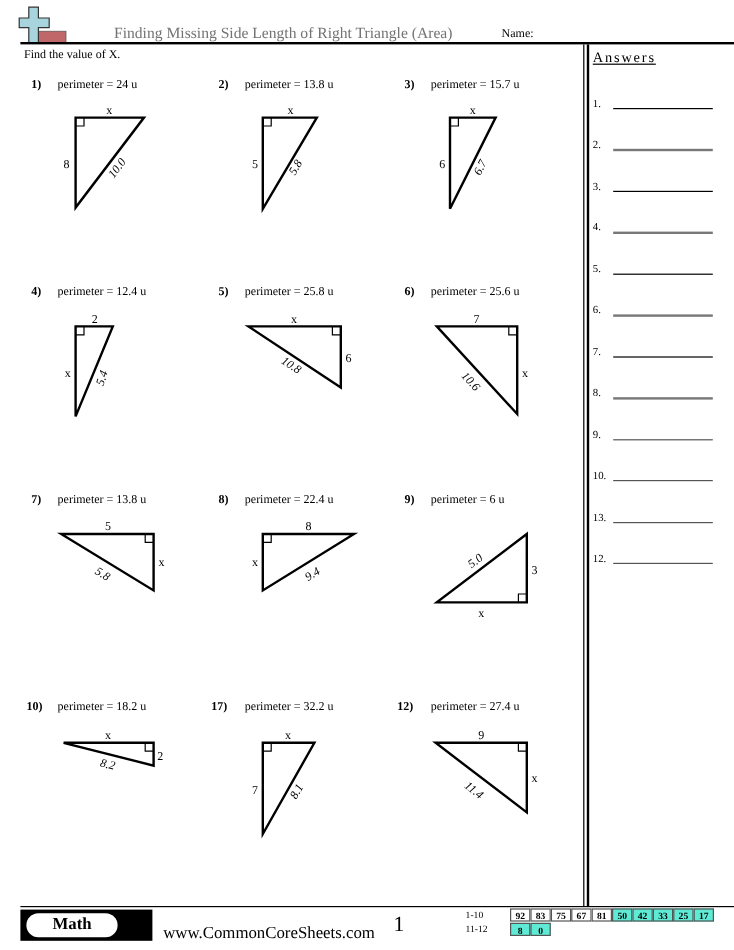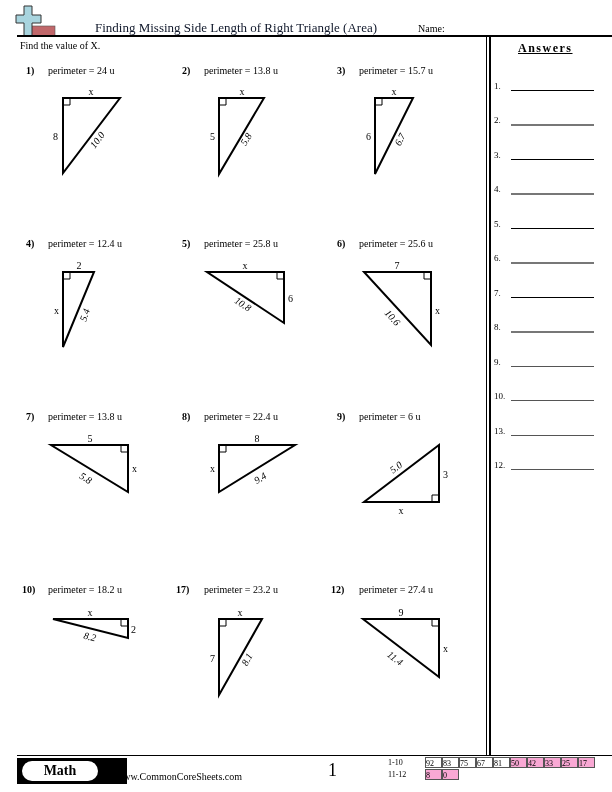--- a/index.html
+++ b/index.html
@@ -1,39 +1,39 @@
 <!DOCTYPE html>
 <html><head>
 <meta charset="utf-8">
 <style>
   html,body{margin:0;padding:0;background:#fff;}
   body{width:612px;height:792px;position:relative;overflow:hidden;font-family:"Liberation Serif","DejaVu Serif",serif;color:#000;}
   .abs{position:absolute;}
-  .title{left:95px;top:20px;font-size:13px;color:#0f172a;}
+  .title{left:95px;top:20px;font-size:13px;color:#737373;}
   .name-lbl{left:418px;top:23px;font-size:10px;}
   .hr-top{left:17px;top:35px;width:595px;height:2px;background:#000;}
   .instr{left:20px;top:40px;font-size:10px;font-weight:normal;}
   .vdiv1{left:486px;top:37px;width:1px;height:718px;background:#000;}
   .vdiv2{left:489px;top:37px;width:2px;height:718px;background:#000;}
-  .ans-title{left:518px;top:41px;font-size:12px;font-weight:bold;letter-spacing:1.5px;text-decoration:underline;}
+  .ans-title{left:494px;top:41px;font-size:12px;font-weight:normal;letter-spacing:1.5px;text-decoration:underline;}
   .ans-row{left:494px;width:100px;height:14px;font-size:9px;}
   .ans-num{position:absolute;left:0;top:0;}
   .ans-line{position:absolute;left:17px;right:0;top:9px;height:1px;background:#000;}
   .ans-line.gray{background:#777;height:2px;}
   .prob-hdr{font-size:10px;white-space:nowrap;}
   .prob-num{font-weight:bold;display:inline-block;width:22px;}
   svg text{font-family:"Liberation Serif","DejaVu Serif",serif;font-size:10px;}
   .hr-bot{left:17px;top:755px;width:595px;height:1px;background:#000;}
   .math-badge{left:17px;top:758px;width:110px;height:26px;background:#000;}
   .math-pill{position:absolute;left:5px;top:3px;width:76px;height:20px;background:#fff;border-radius:10px;text-align:center;font-weight:bold;font-size:14px;line-height:20px;}
-  .site{left:116px;top:771px;font-size:10px;}
+  .site{left:136px;top:771px;font-size:14px;}
   .pagenum{left:328px;top:760px;font-size:18px;}
   .score-lbl{font-size:8px;text-align:left;width:34px;}
-  .score-cell{position:absolute;width:17px;height:11px;border:1px solid #555;font-size:8px;line-height:11px;box-sizing:border-box;background:#fff;}
-  .score-cell.hl{background:#f9a8d4;}
+  .score-cell{position:absolute;width:17px;height:11px;border:1px solid #555;font-size:8px;text-align:center;line-height:11px;box-sizing:border-box;background:#fff;font-weight:bold;}
+  .score-cell.hl{background:#5eead4;}
 </style>
 </head>
 <body>
 
 <svg class="abs" style="left:15px;top:4px" width="42" height="34" viewBox="0 0 42 34">
   <rect x="14" y="22" width="26" height="10" fill="#c0676a" stroke="#555" stroke-width="0.6"></rect>
   <path d="M9 2 h8 v9 h9 v8 h-9 v13 h-8 v-13 h-8 v-8 h8 z" fill="#a8d4de" stroke="#333" stroke-width="1"></path>
 </svg>
 
 <div class="abs title">Finding Missing Side Length of Right Triangle (Area)</div>
@@ -47,21 +47,21 @@
 <div class="abs prob-hdr" style="left:26px;top:65px"><span class="prob-num">1)</span><span>perimeter = 24 u</span></div>
 <div class="abs prob-hdr" style="left:182px;top:65px"><span class="prob-num">2)</span><span>perimeter = 13.8 u</span></div>
 <div class="abs prob-hdr" style="left:337px;top:65px"><span class="prob-num">3)</span><span>perimeter = 15.7 u</span></div>
 <div class="abs prob-hdr" style="left:26px;top:238px"><span class="prob-num">4)</span><span>perimeter = 12.4 u</span></div>
 <div class="abs prob-hdr" style="left:182px;top:238px"><span class="prob-num">5)</span><span>perimeter = 25.8 u</span></div>
 <div class="abs prob-hdr" style="left:337px;top:238px"><span class="prob-num">6)</span><span>perimeter = 25.6 u</span></div>
 <div class="abs prob-hdr" style="left:26px;top:411px"><span class="prob-num">7)</span><span>perimeter = 13.8 u</span></div>
 <div class="abs prob-hdr" style="left:182px;top:411px"><span class="prob-num">8)</span><span>perimeter = 22.4 u</span></div>
 <div class="abs prob-hdr" style="left:337px;top:411px"><span class="prob-num">9)</span><span>perimeter = 6 u</span></div>
 <div class="abs prob-hdr" style="left:22px;top:584px"><span class="prob-num" style="width:26px">10)</span><span>perimeter = 18.2 u</span></div>
-<div class="abs prob-hdr" style="left:176px;top:584px"><span class="prob-num" style="width:28px">17)</span><span>perimeter = 23.2 u</span></div>
+<div class="abs prob-hdr" style="left:176px;top:584px"><span class="prob-num" style="width:28px">17)</span><span>perimeter = 32.2 u</span></div>
 <div class="abs prob-hdr" style="left:331px;top:584px"><span class="prob-num" style="width:28px">12)</span><span>perimeter = 27.4 u</span></div>
 
 <svg class="abs" style="left:0;top:0" width="486" height="750">
   <g fill="none" stroke="#000" stroke-width="2" stroke-linejoin="miter">
     <polygon points="63,98 120,98 63,173"></polygon>
     <polygon points="219,98 264,98 219,174"></polygon>
     <polygon points="375,98 413,98 375,174"></polygon>
     <polygon points="63,272 94,272 63,347"></polygon>
     <polygon points="207,272 284,272 284,323"></polygon>
     <polygon points="364,272 431,272 431,345"></polygon>

